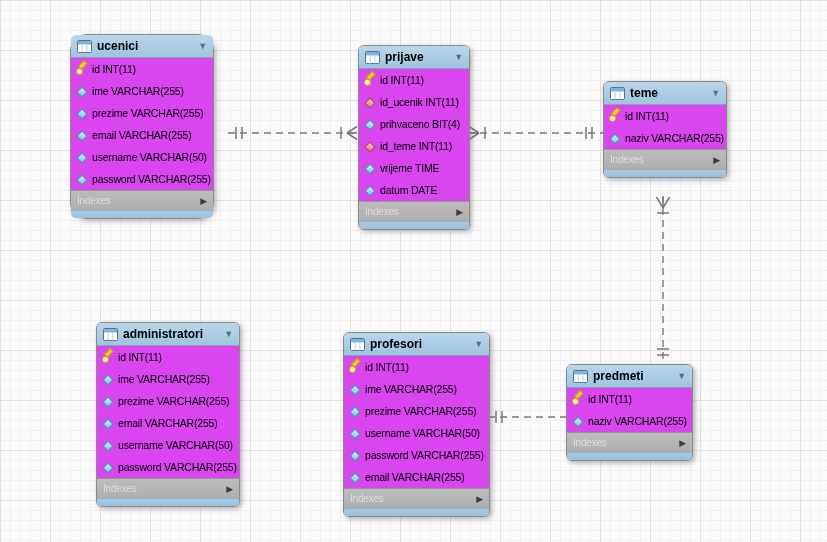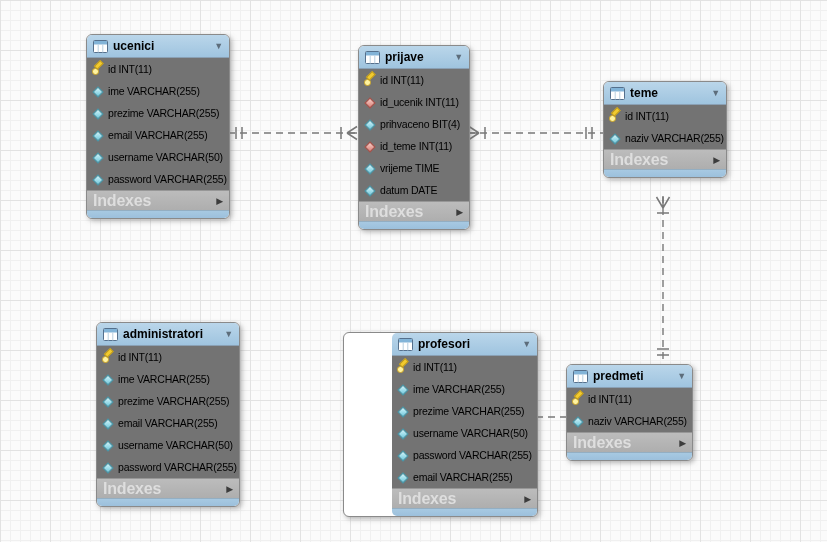--- a/index.html
+++ b/index.html
@@ -34,21 +34,21 @@
     height:22px; padding:0 6px;
     background:linear-gradient(#bad6ea, #9fc4df);
     border-bottom:1px solid #8aa0b4;
     border-radius:5px 5px 0 0;
   }
   .t-name { font-weight:bold; font-size:12px; letter-spacing:0; flex:1 1 auto; white-space:nowrap; overflow:hidden; }
   .t-collapse { color:#5d6d7b; font-size:9px; flex:0 0 auto; }
   .t-icon { flex:0 0 auto; line-height:0; }
   .t-row {
     display:flex; align-items:center; gap:4px;
-    height:22px; padding:0 5px; background:#737373;
+    height:22px; padding:0 5px; background:#d946ef;
     white-space:nowrap; overflow:hidden;
   }
   .c-text { white-space:nowrap; }
   .icon { width:12px; height:11px; position:relative; flex:0 0 12px; }
   .icon.column::before, .icon.foreign-key::before {
     content:""; position:absolute; left:2px; top:2px; width:6px; height:6px;
     transform:rotate(45deg);
   }
   .icon.column::before {
     background:linear-gradient(135deg,#d2f4fa 0%, #6fc8dc 100%);
@@ -66,21 +66,21 @@
     content:""; position:absolute; left:5px; bottom:5px; width:6.5px; height:2.5px;
     background:#f2cb2e; border:0.5px solid #b8951f;
     transform:rotate(-45deg); transform-origin:left bottom;
   }
   .t-footer {
     display:flex; align-items:center; justify-content:space-between;
     height:19px; padding:0 6px;
     background:linear-gradient(#bcbcbc,#aeaeae);
     border-top:1px solid #979797;
   }
-  .f-text { color:#dedede; font-weight:bold; font-size:16px; }
+  .f-text { color:#dedede; font-weight:normal; font-size:10px; }
   .f-arrow { color:#3c3c3c; font-size:9px; }
   .t-bottom {
     height:7px; background:linear-gradient(#a7c9e2,#9cc0dc);
     border-top:1px solid #93aec2; border-radius:0 0 5px 5px;
   }
 </style>
 </head>
 <body>
 
 <div class="canvas">
@@ -105,21 +105,21 @@
       <path class="rel-marker" d="M657,349 H669 M657,355 H669"></path>
     </g>
 
     <g>
       <path class="rel-line" d="M488,417 H600"></path>
       <path class="rel-marker" d="M496,411 V423 M502,411 V423"></path>
       <path class="rel-marker" d="M583,411 V423 M589,417 L599,410.5 M589,417 H599 M589,417 L599,423.5"></path>
     </g>
   </svg>
 
-  <div class="db-table" style="left:86px; top:34px; width:142px;">
+  <div class="db-table" style="left:70px; top:34px; width:142px;border-radius:17px;">
     <div class="t-header">
       <span class="t-icon"><svg width="15" height="13" viewBox="0 0 15 13">
             <rect x="0.5" y="0.5" width="14" height="12" rx="1" fill="#ffffff" stroke="#55708c"></rect>
             <rect x="1" y="1" width="13" height="3.5" fill="#82b4d8"></rect>
             <line x1="5.2" y1="4.5" x2="5.2" y2="12.5" stroke="#b9cfdf"></line>
             <line x1="9.8" y1="4.5" x2="9.8" y2="12.5" stroke="#b9cfdf"></line>
           </svg></span>
       <span class="t-name">ucenici</span>
       <span class="t-collapse">▼</span>
     </div>
@@ -257,21 +257,21 @@
         <span class="icon column"></span>
         <span class="c-text">password VARCHAR(255)</span>
       </div>
     <div class="t-footer">
         <span class="f-text">Indexes</span>
         <span class="f-arrow">▶</span>
       </div>
     <div class="t-bottom"></div>
   </div>
 
-  <div class="db-table" style="left:343px; top:332px; width:145px;padding-left:48px;">
+  <div class="db-table" style="left:343px; top:332px; width:145px;">
     <div class="t-header">
       <span class="t-icon"><svg width="15" height="13" viewBox="0 0 15 13">
             <rect x="0.5" y="0.5" width="14" height="12" rx="1" fill="#ffffff" stroke="#55708c"></rect>
             <rect x="1" y="1" width="13" height="3.5" fill="#82b4d8"></rect>
             <line x1="5.2" y1="4.5" x2="5.2" y2="12.5" stroke="#b9cfdf"></line>
             <line x1="9.8" y1="4.5" x2="9.8" y2="12.5" stroke="#b9cfdf"></line>
           </svg></span>
       <span class="t-name">profesori</span>
       <span class="t-collapse">▼</span>
     </div>

